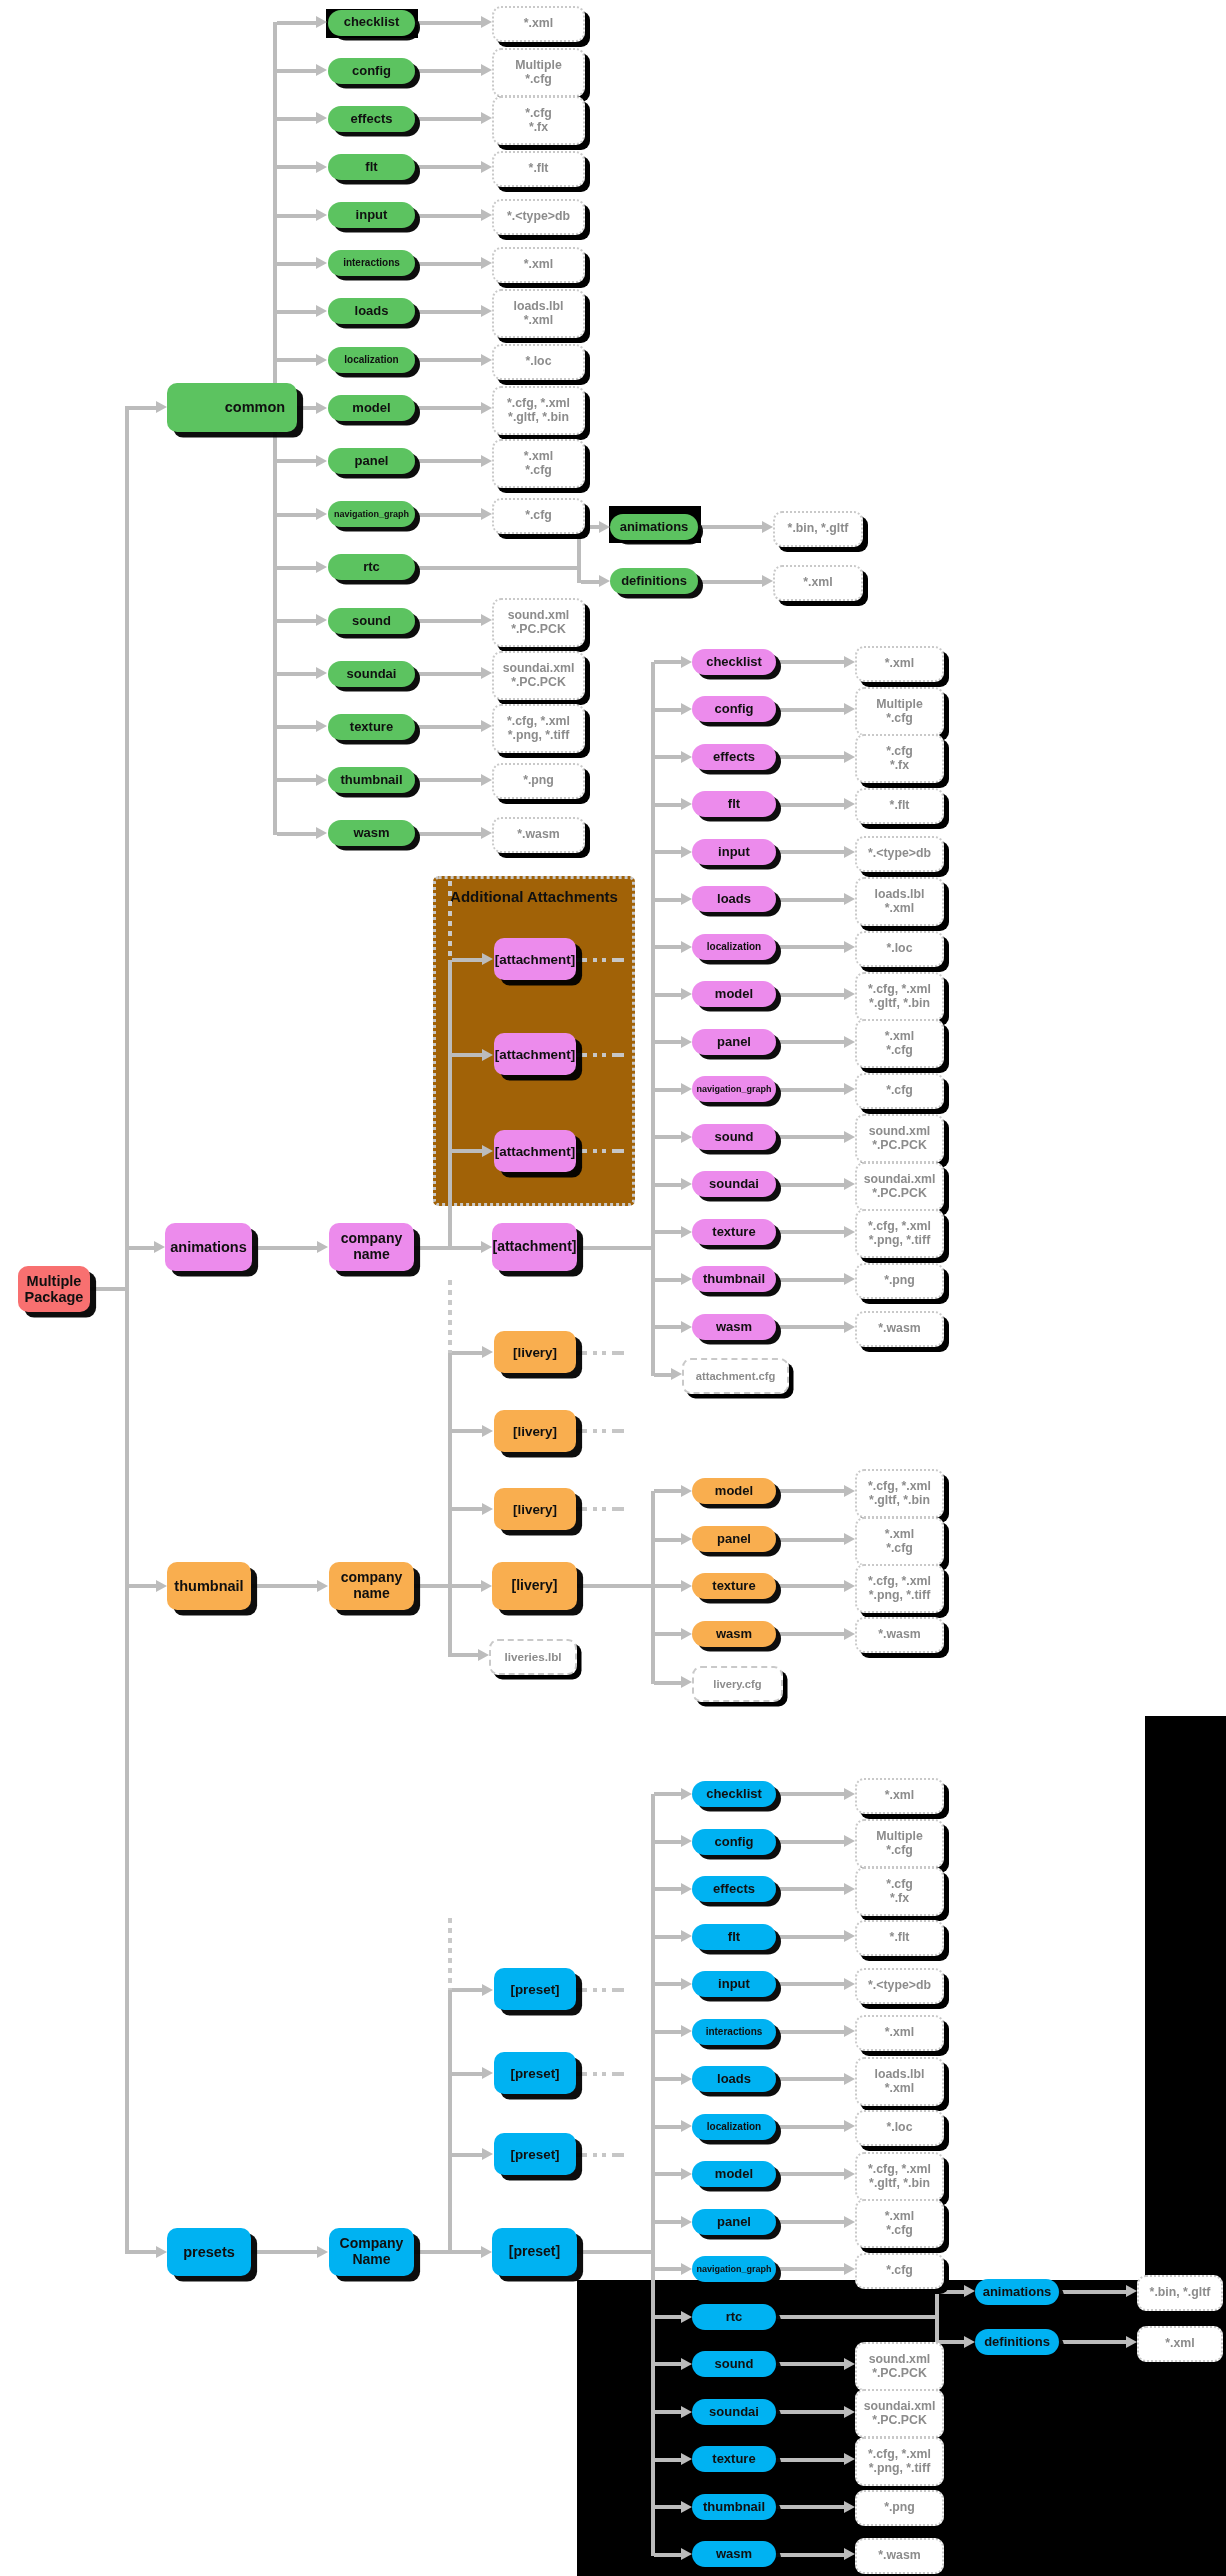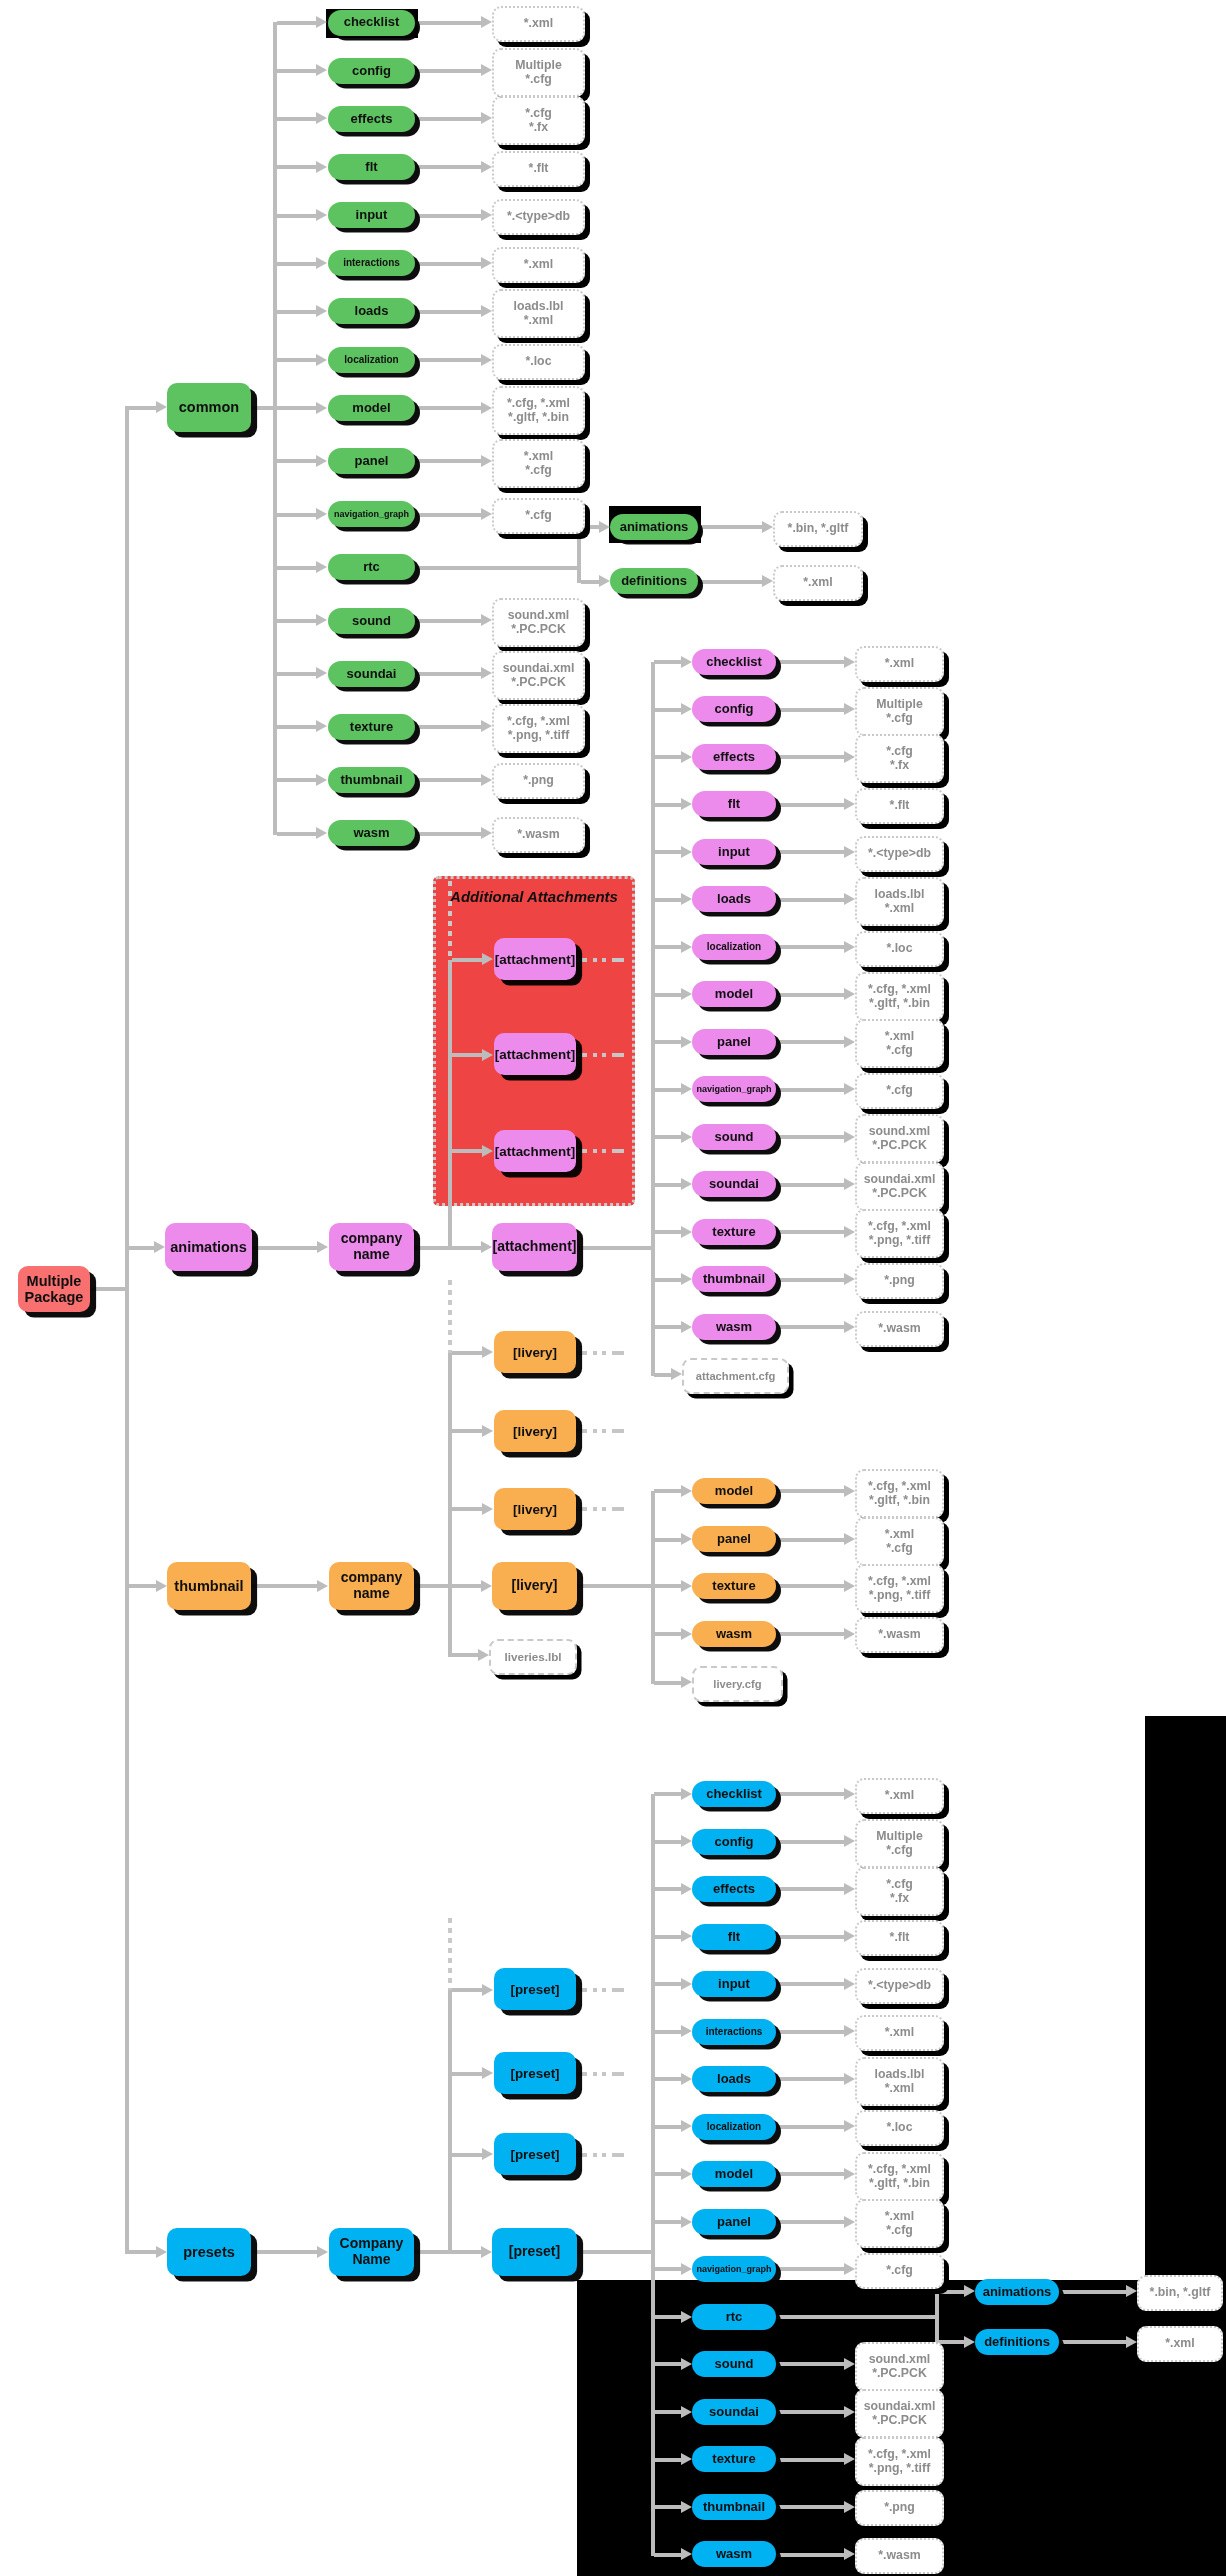--- a/index.html
+++ b/index.html
@@ -20,21 +20,21 @@
   .clabel{position:absolute;left:0;right:0;text-align:center;font-size:15px;color:#101010;}
 </style>
 </head>
 <body>
 
 <div class="canvas" id="canvas">
     <div class="blackrect" style="left: 326px; top: 9px; width: 92px; height: 29px;"></div>
     <div class="blackrect" style="left: 609px; top: 506px; width: 92px; height: 37px;"></div>
     <div class="blackrect" style="left: 1145px; top: 1716px; width: 81px; height: 860px;"></div>
     <div class="blackrect" style="left: 577px; top: 2280px; width: 649px; height: 296px;"></div>
-    <div class="container" style="left: 433px; top: 876px; width: 196px; height: 324px; background: #ef4444; font-style: italic;">
+    <div class="container" style="left: 433px; top: 876px; width: 196px; height: 324px; background: #a16207;">
       <div class="clabel" style="top: 9px;">Additional Attachments</div>
     </div>
     <div class="hl" style="left: 89px; top: 1287px; width: 40px;"></div>
     <div class="vl" style="left: 125px; top: 406px; height: 1848px;"></div>
     <div class="hl" style="left: 125px; top: 406px; width: 33px;"></div>
     <div class="ah" style="left: 156px; top: 401px;"></div>
     <div class="hl" style="left: 251px; top: 406px; width: 23.5px;"></div>
     <div class="vl" style="left: 273px; top: 22.4px; height: 813px;"></div>
     <div class="hl" style="left: 277px; top: 20.7px; width: 42px;"></div>
     <div class="ah" style="left: 316px; top: 16px;"></div>
@@ -105,21 +105,21 @@
     <div class="hl" style="left: 415px; top: 566px; width: 166px;"></div>
     <div class="vl" style="left: 577px; top: 527px; height: 56px;"></div>
     <div class="hl" style="left: 581px; top: 525px; width: 20.7px;"></div>
     <div class="ah" style="left: 599px; top: 521px;"></div>
     <div class="hl" style="left: 698px; top: 525px; width: 66px;"></div>
     <div class="ah" style="left: 762px; top: 521px;"></div>
     <div class="hl" style="left: 581px; top: 580px; width: 20.7px;"></div>
     <div class="ah" style="left: 599px; top: 575px;"></div>
     <div class="hl" style="left: 698px; top: 580px; width: 66px;"></div>
     <div class="ah" style="left: 762px; top: 575px;"></div>
-    <div class="node" style="left: 167px; top: 383px; width: 84px; height: 49px; background: rgb(92, 195, 96); font-size: 14.5px;">
+    <div class="node" style="left: 167px; top: 383px; width: 84px; height: 49px; background: rgb(92, 195, 96); font-size: 14.5px; padding-left: 46px;">
       <div>common</div>
     </div>
     <div class="node pill" style="left: 328px; top: 9.5px; width: 87px; height: 26px; background: rgb(92, 195, 96); font-size: 13px;">
       <div>checklist</div>
     </div>
     <div class="node file" style="left: 492px; top: 6.1px; width: 89px; height: 32px; background: rgb(255, 255, 255); font-size: 12.3px; color: rgb(140, 140, 140);">
       <div>*.xml</div>
     </div>
     <div class="node pill" style="left: 328px; top: 58px; width: 87px; height: 26px; background: rgb(92, 195, 96); font-size: 13px;">
       <div>config</div>

